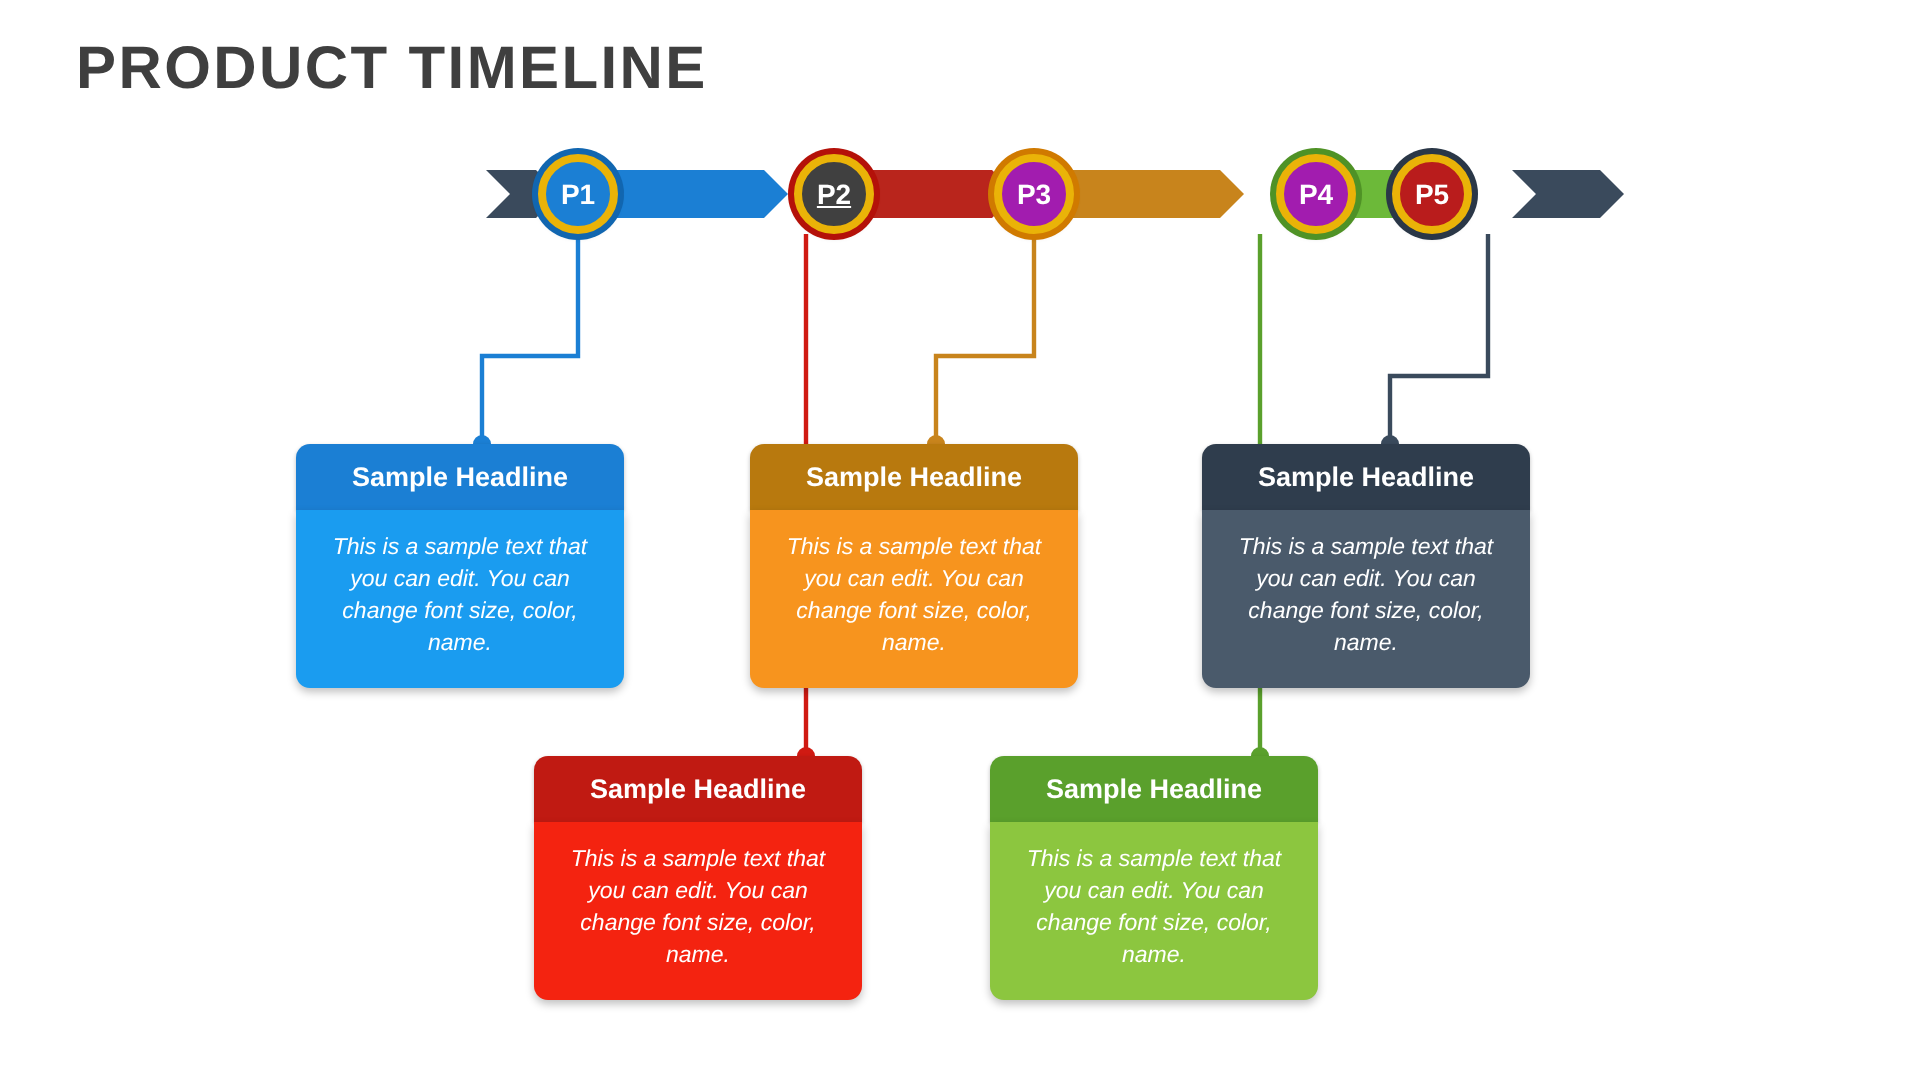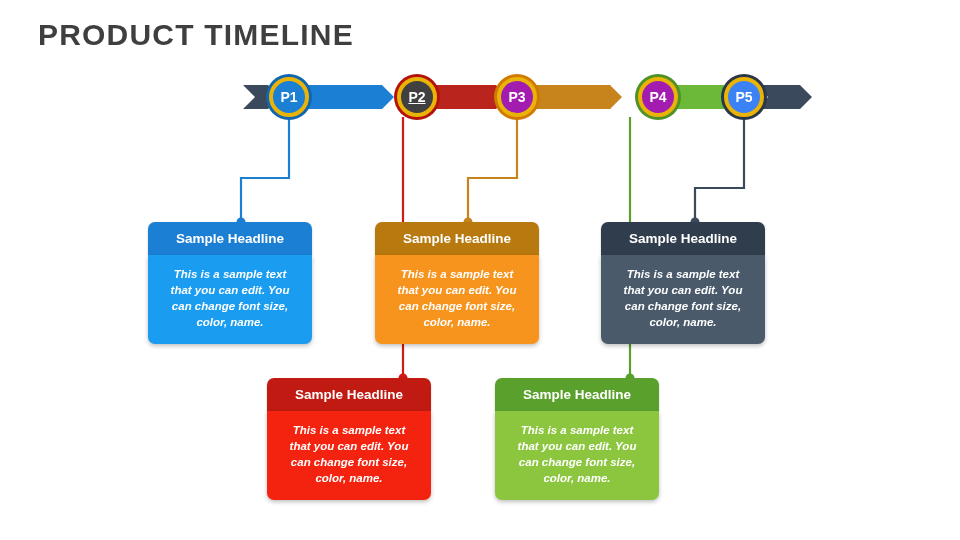--- a/index.html
+++ b/index.html
@@ -51,21 +51,20 @@
   }
   .card .body {
     border-radius:0 0 7px 7px;
     color:#ffffff;
     font-size:11.5px;
     font-style:italic;
     line-height:16px;
     text-align:center;
     padding:11px 16px 14px 16px;
     box-shadow:0 2px 4px rgba(0,0,0,.25);
-    font-weight:bold;
   }
 </style>
 </head>
 <body>
 
 <div id="stage">
 
   <div class="title">PRODUCT TIMELINE</div>
 
   <svg width="960" height="540" style="position:absolute;left:0;top:0;">
@@ -103,21 +102,21 @@
   </div>
   <div class="node" style="left:397px; background:#404040; box-shadow:0 0 0 3px #b41109, 0 1px 3px rgba(0,0,0,.35);text-decoration:underline;">
     <span>P2</span>
   </div>
   <div class="node" style="left:497px; background:#a21caf; box-shadow:0 0 0 3px #d07a00, 0 1px 3px rgba(0,0,0,.35);">
     <span>P3</span>
   </div>
   <div class="node" style="left:610px; background:#a21caf; box-shadow:0 0 0 3px #4f9226, 0 1px 3px rgba(0,0,0,.35);margin-left:28px;">
     <span>P4</span>
   </div>
-  <div class="node" style="left:724px; background:#3b82f6; box-shadow:0 0 0 3px #2a3747, 0 1px 3px rgba(0,0,0,.35);">
+  <div class="node" style="left:696px; background:#b91c1c; box-shadow:0 0 0 3px #2a3747, 0 1px 3px rgba(0,0,0,.35);">
     <span>P5</span>
   </div>
 
   <div class="card" style="left:148px; top:222px;">
     <div class="head" style="background:#1b7fd4;">Sample Headline</div>
     <div class="body" style="background:#1a9cf0;">This is a sample text that you can edit. You can change font size, color, name.</div>
   </div>
 
   <div class="card" style="left:375px; top:222px;">
     <div class="head" style="background:#b8790e;">Sample Headline</div>

